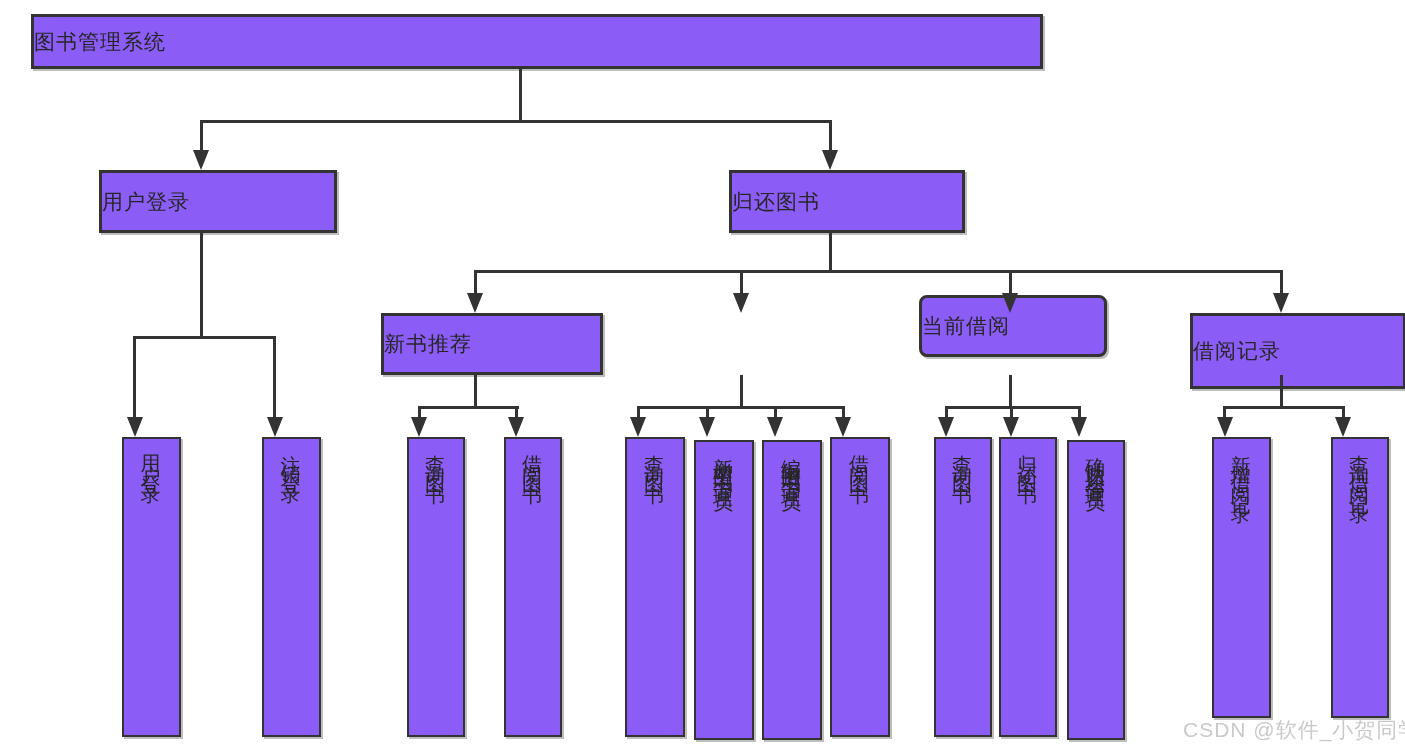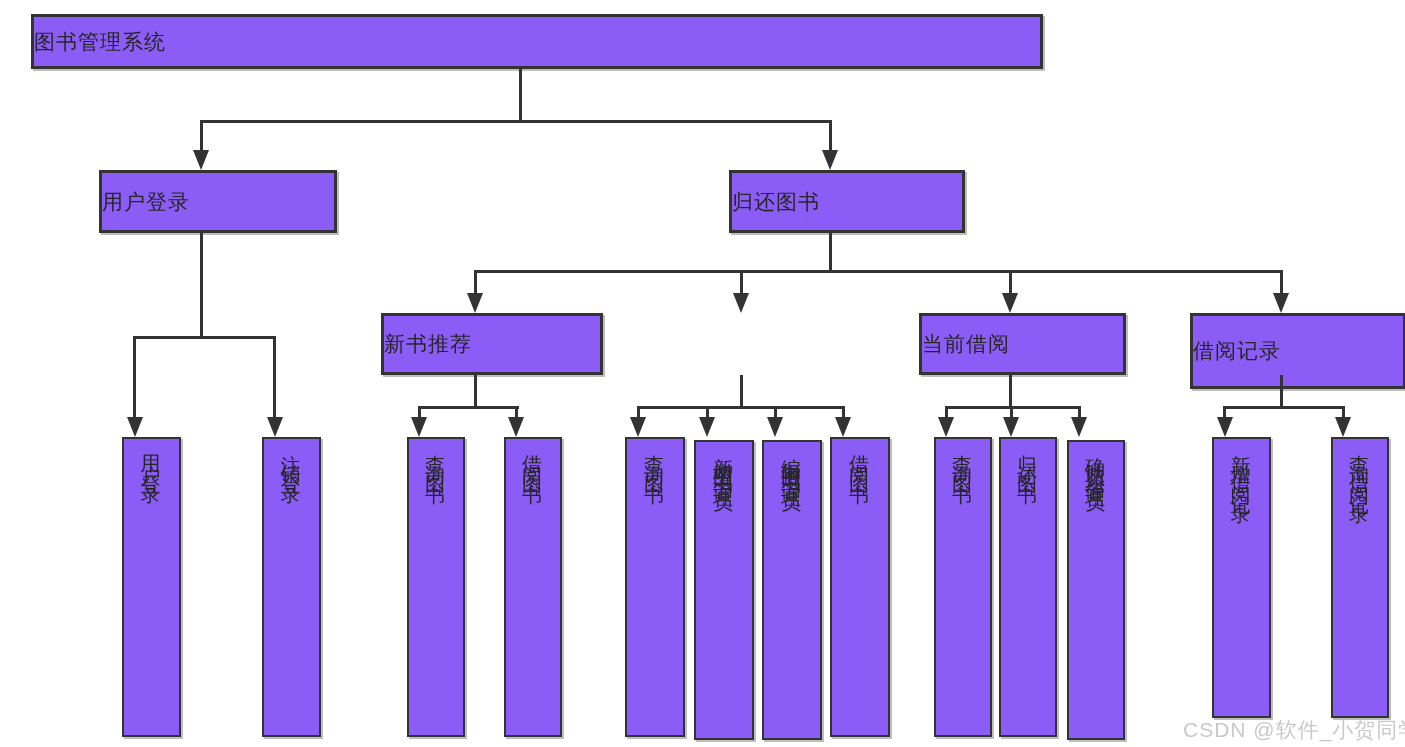--- a/index.html
+++ b/index.html
@@ -45,21 +45,21 @@
 
   <div class="node" style="left:712px;top:170px;width:236px;height:63px;">
     <span>归还图书</span>
   </div>
 
   <div class="node" style="left:364px;top:313px;width:222px;height:62px;">
     <span>新书推荐</span>
   </div>
 
 
-  <div class="node" style="left:902px;top:313px;width:207px;height:62px;">
+  <div class="node" style="left:902px;top:295px;width:188px;height:62px;border-radius:8px;">
     <span>当前借阅</span>
   </div>
 
   <div class="node" style="left:1173px;top:313px;width:216px;height:76px;">
     <span>借阅记录</span>
   </div>
 
   <div class="node leaf" style="left:105px;top:437px;width:59px;height:300px;">
     <span>用户登录</span>
   </div>

